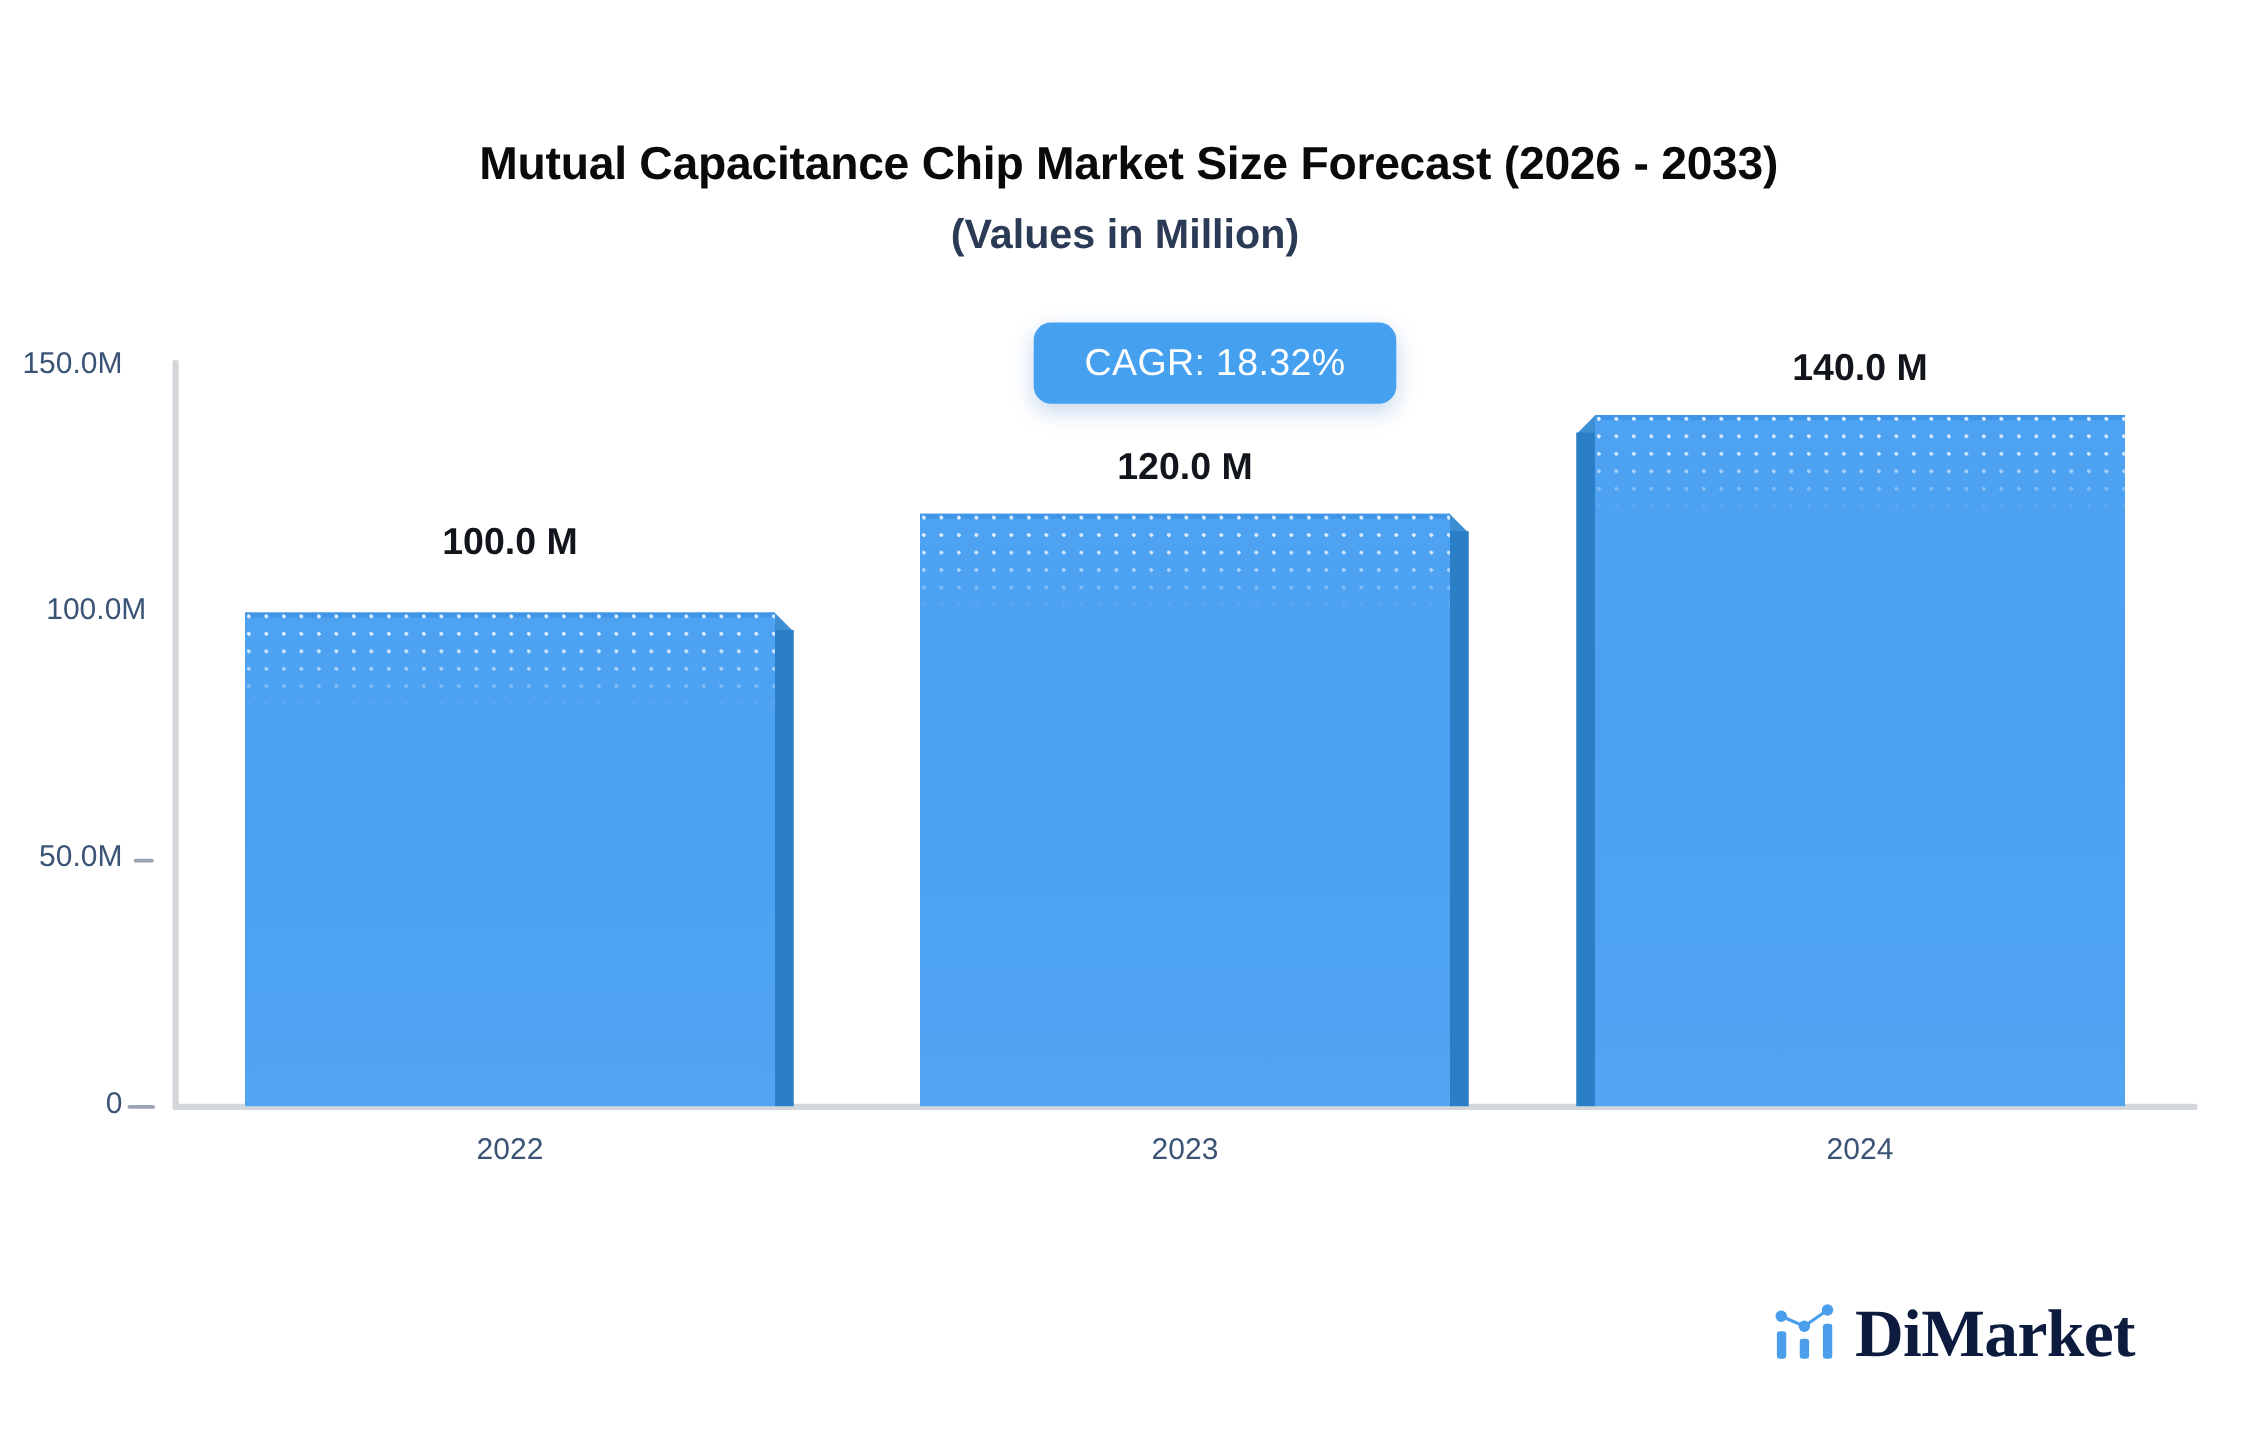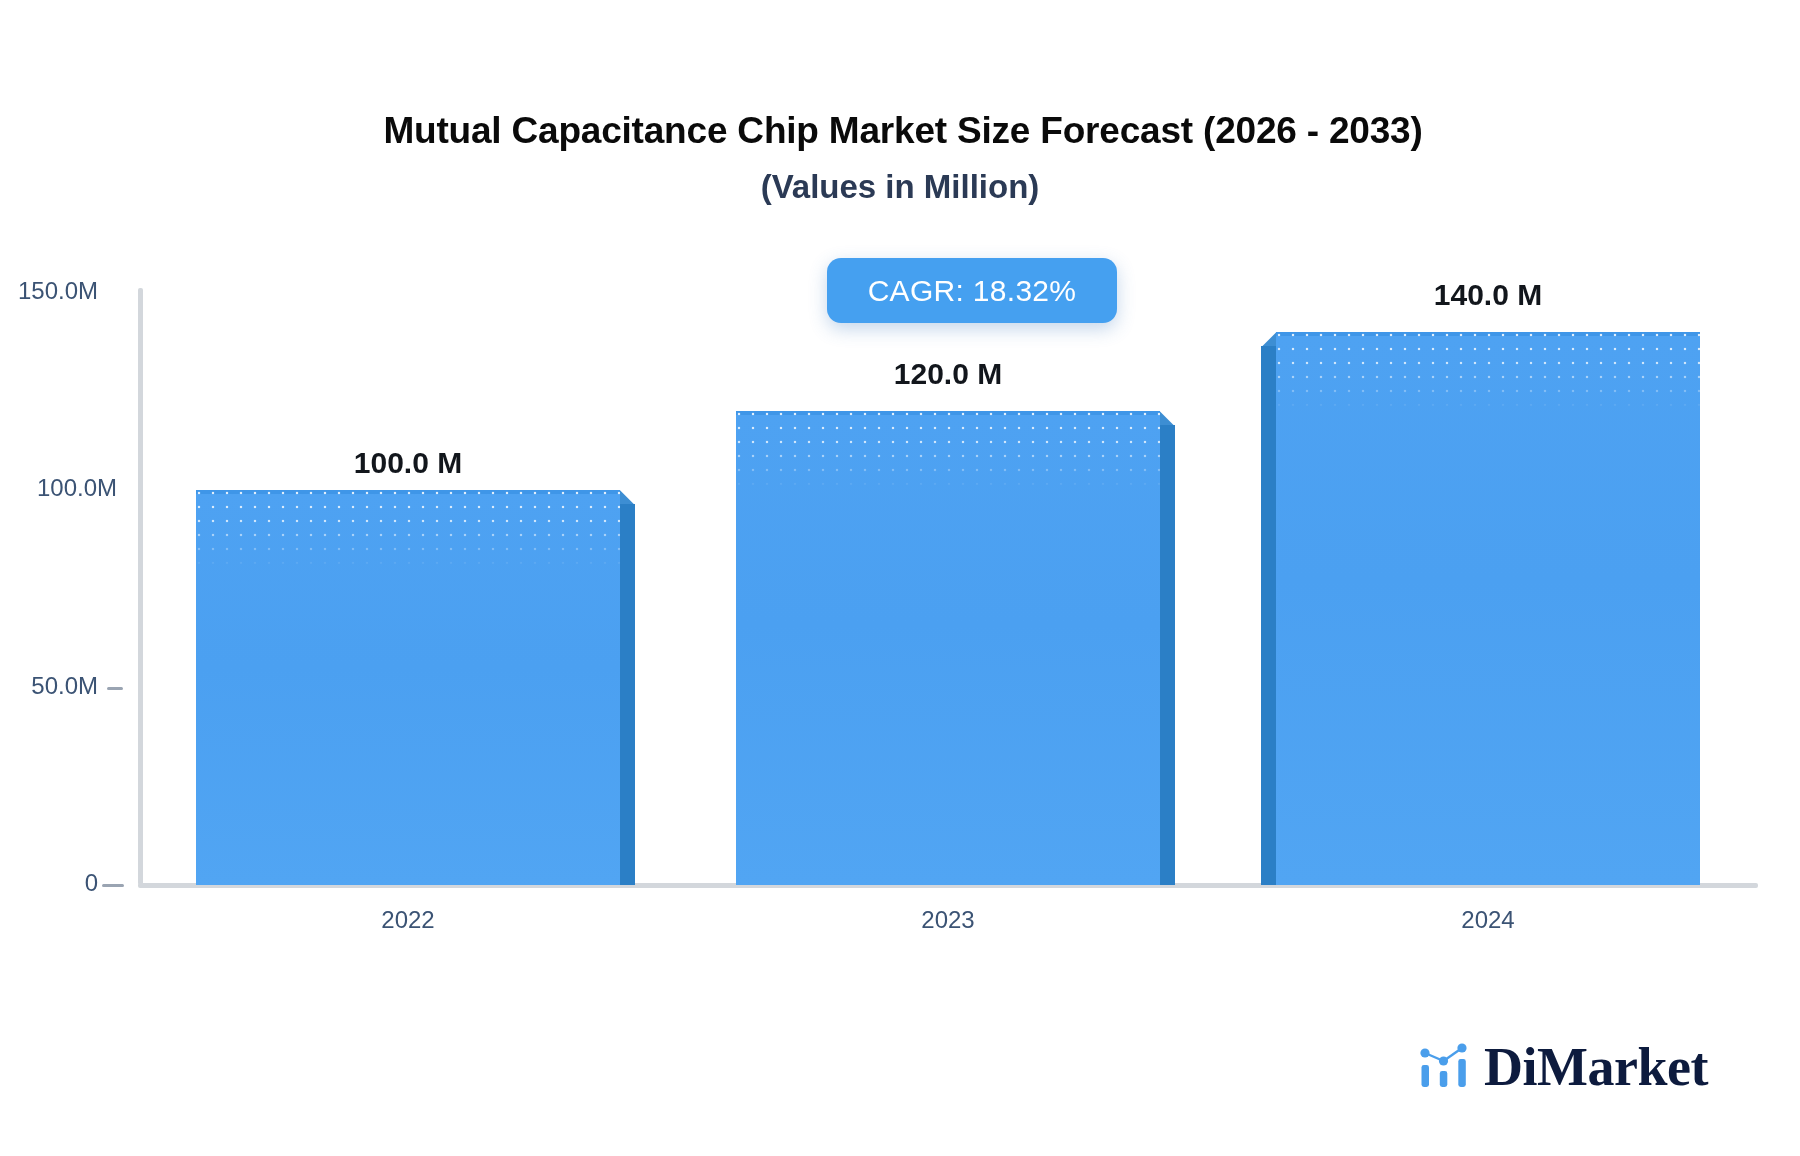--- a/index.html
+++ b/index.html
@@ -164,21 +164,21 @@
     </div>
   <div id="bars-layer">
       <div class="bar-group" style="left: 196px; top: 490.333px; width: 424px; height: 394.667px;">
         <div class="face-right-bevel"></div>
         <div class="face-right"></div>
         <div class="bar-body">
           <div class="bar-top-edge"></div>
           <div class="bar-texture"></div>
         </div>
       </div>
-      <div class="bar-value" style="left: 196px; width: 424px; top: 446px;">100.0 M</div>
+      <div class="bar-value" style="left: 196px; width: 424px; top: 417px;">100.0 M</div>
       <div class="bar-group" style="left: 736px; top: 411.4px; width: 424px; height: 473.6px;">
         <div class="face-right-bevel"></div>
         <div class="face-right"></div>
         <div class="bar-body">
           <div class="bar-top-edge"></div>
           <div class="bar-texture"></div>
         </div>
       </div>
       <div class="bar-value" style="left: 736px; width: 424px; top: 357.4px;">120.0 M</div>
       <div class="bar-group" style="left: 1276px; top: 332.467px; width: 424px; height: 552.533px;">

